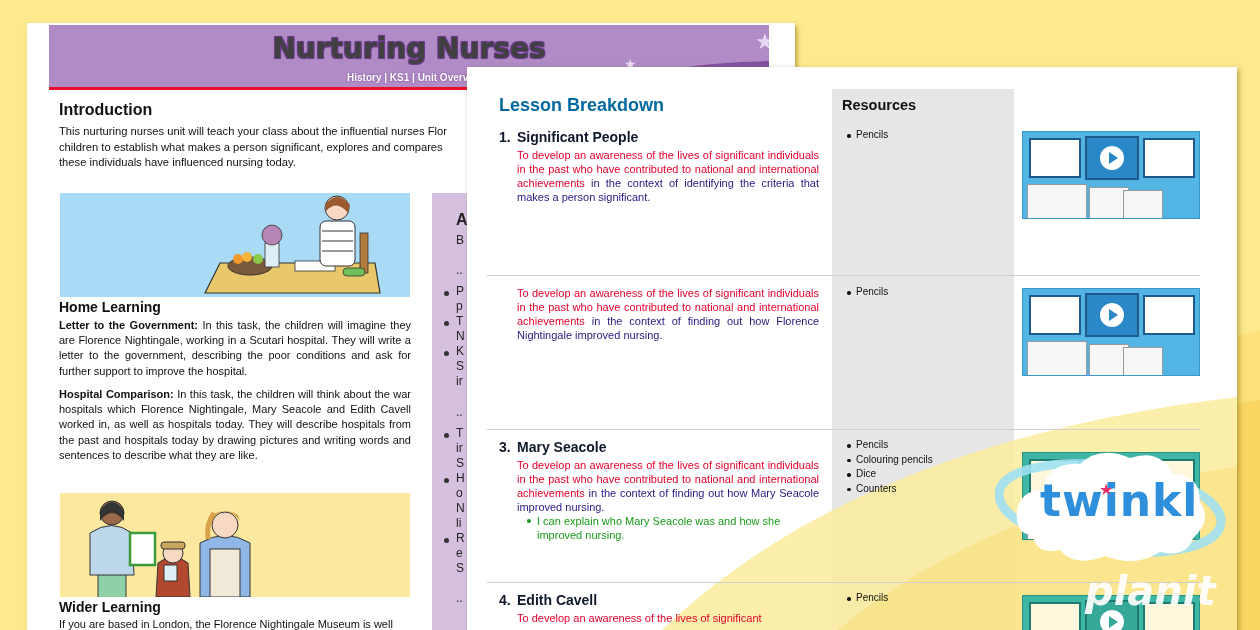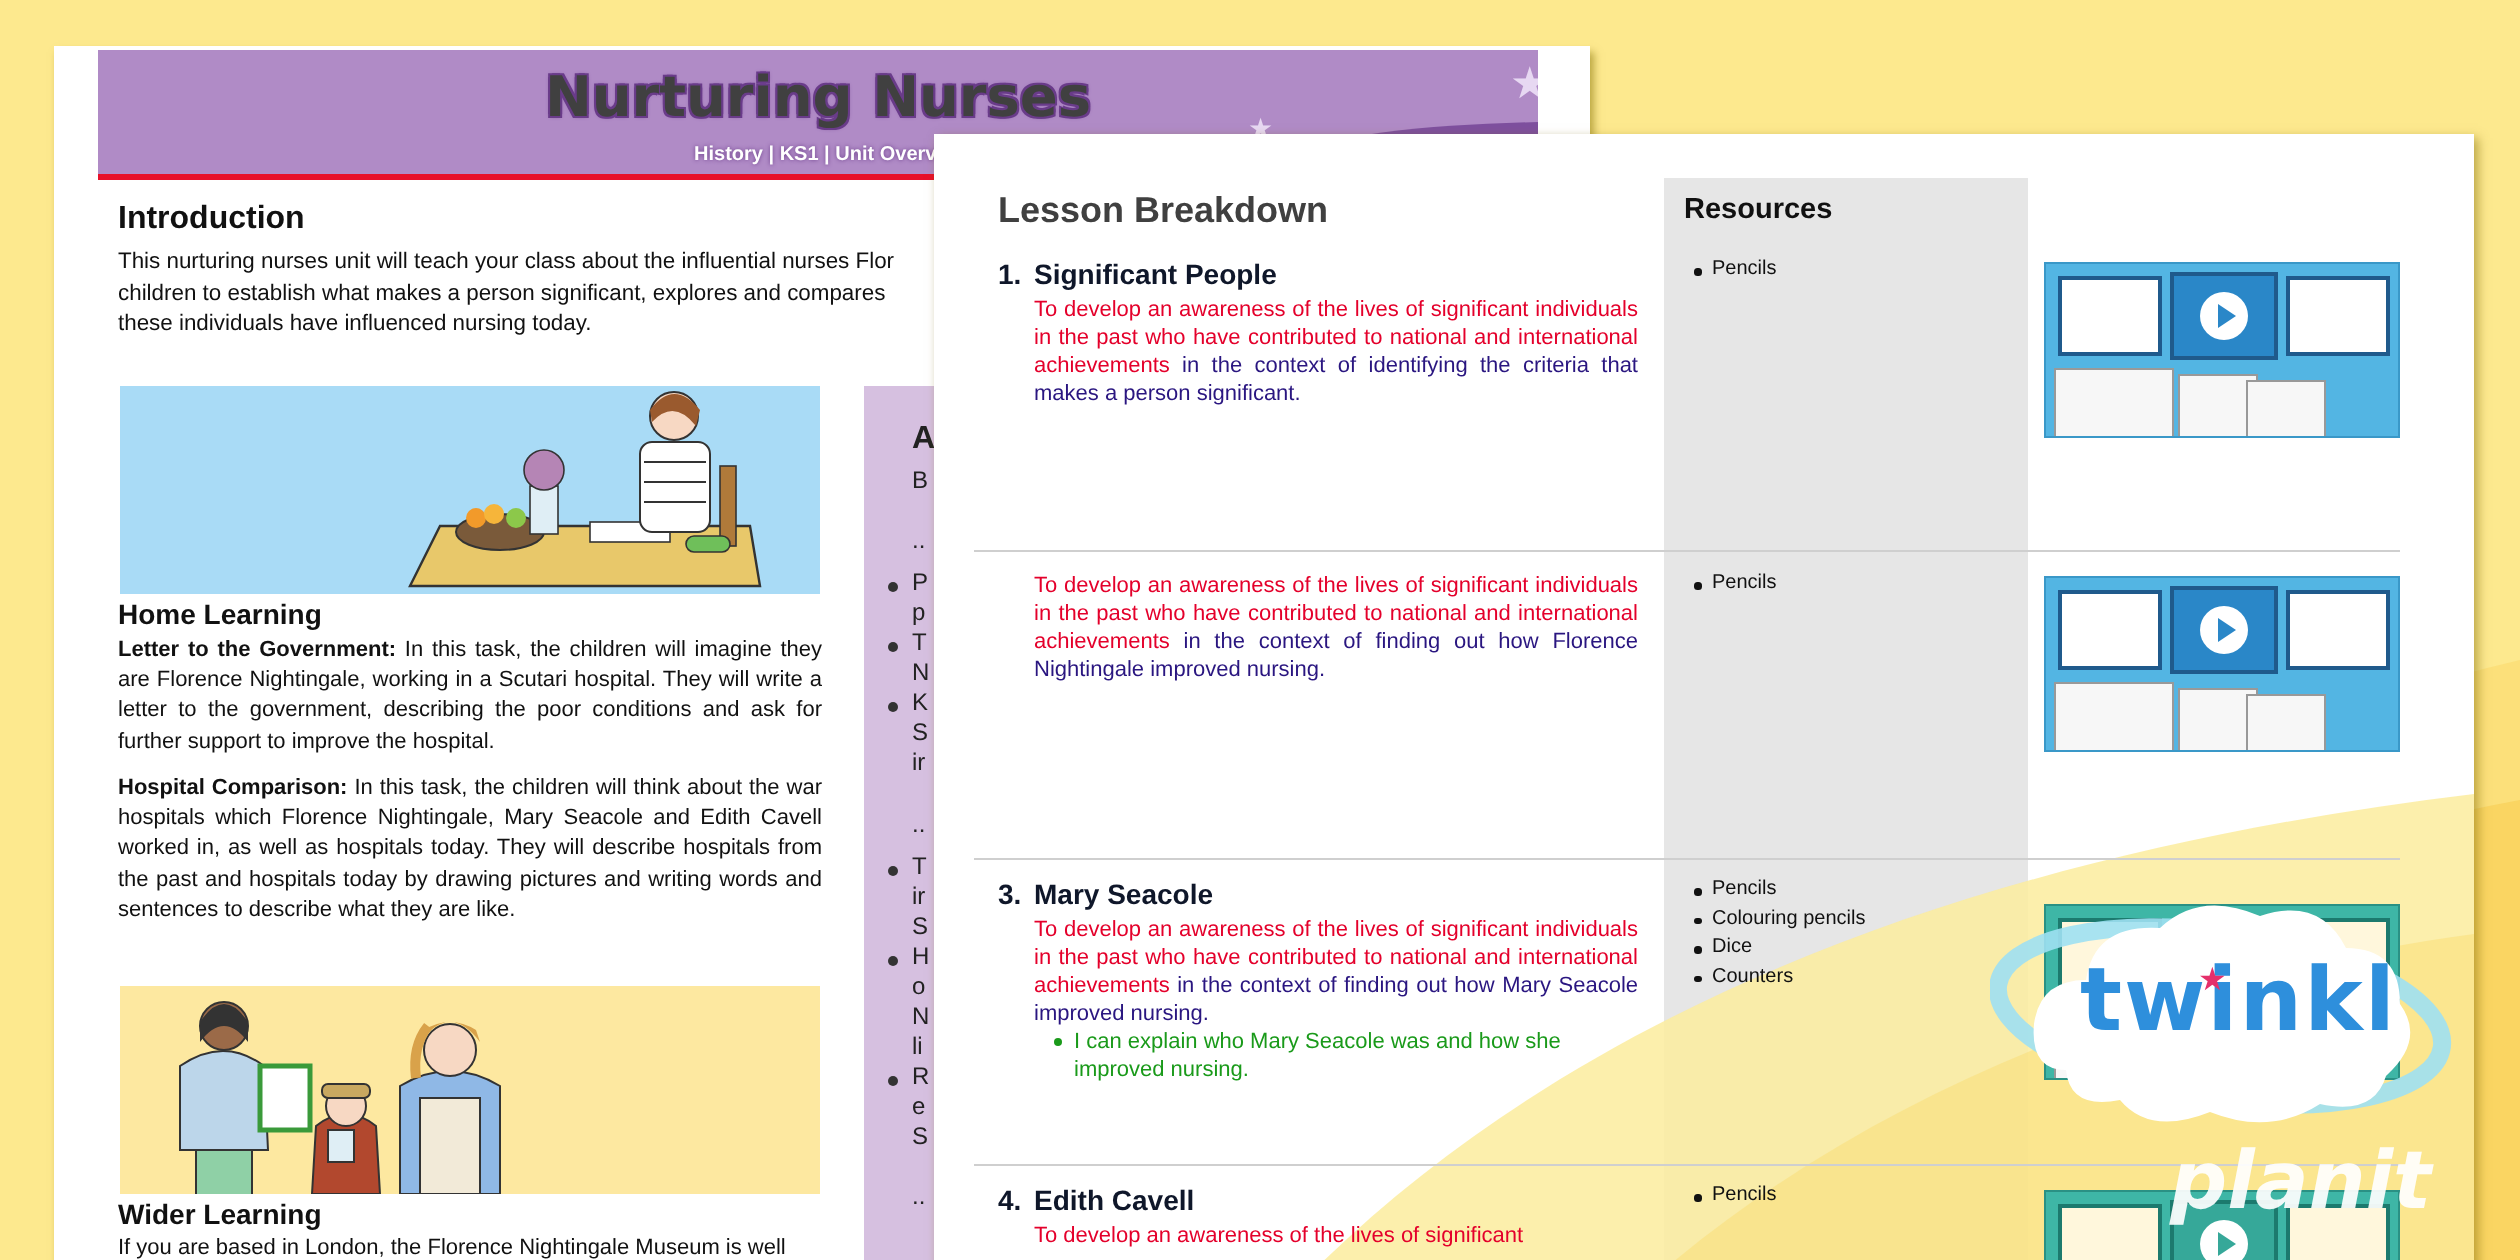--- a/index.html
+++ b/index.html
@@ -79,21 +79,21 @@
   .page-front {
     position: absolute; left: 467px; top: 67px; width: 770px; height: 600px;
     background: #fff;
     box-shadow: 2px 2px 5px rgba(120,100,0,0.5);
     overflow: hidden;
   }
   .res-col {
     position: absolute; left: 365px; top: 22px; width: 182px; height: 600px;
     background: #e6e6e6;
   }
-  .lb-title { position: absolute; left: 32px; top: 28px; font-size: 18px; font-weight: bold; color: #404040; }
+  .lb-title { position: absolute; left: 32px; top: 28px; font-size: 18px; font-weight: bold; color: #0369a1; }
   .res-title { position: absolute; left: 375px; top: 30px; font-size: 14.5px; font-weight: bold; color: #111; }
 
   .lesson { position: absolute; left: 32px; width: 320px; }
   .lesson-head { font-size: 14px; font-weight: bold; color: #0f172a; margin-bottom: 3px; }
   .lesson-head .num { display: inline-block; width: 18px; }
   .objective {
     margin-left: 18px; font-size: 11px; line-height: 14px; text-align: justify; color: #111;
   }
   .obj-red { color: #e4002b; }
   .obj-blue { color: #2a1680; }

